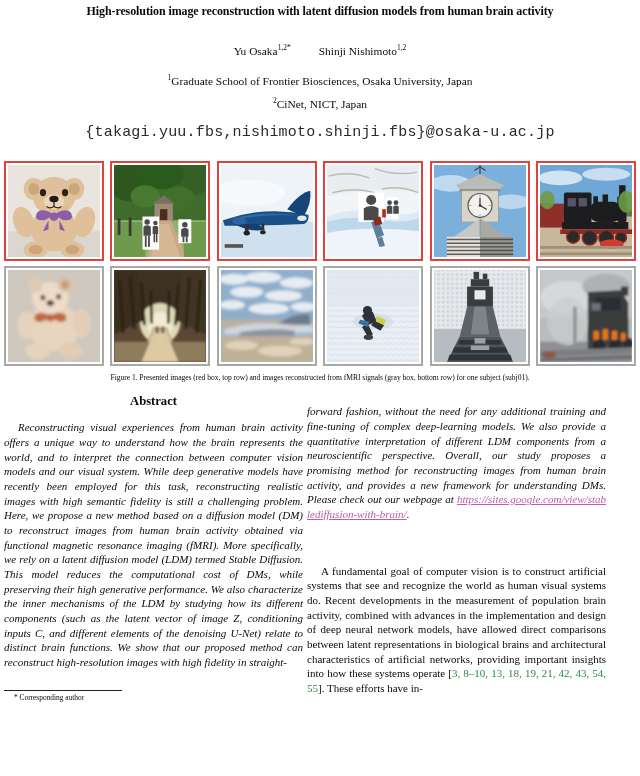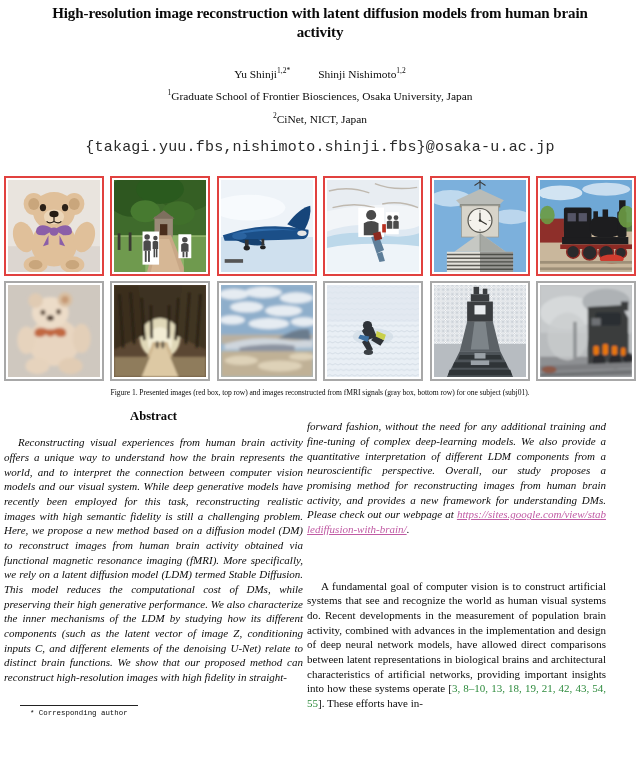--- a/index.html
+++ b/index.html
@@ -11,21 +11,21 @@
     width: 640px;
     height: 776px;
     overflow: hidden;
     font-family: "Liberation Serif", "DejaVu Serif", serif;
     color: #0a0a0a;
     position: relative;
   }
 
   
   .title {
-    font-size: 15px;
+    font-size: 12px;
     font-weight: bold;
     line-height: 1.28;
     text-align: center;
     padding: 4px 34px 0 34px;
     letter-spacing: -0.1px;
   }
   .authors {
     margin-top: 25px;
     text-align: center;
     font-size: 11.4px;
@@ -37,21 +37,21 @@
   }
   sup {
     font-size: 0.66em;
     vertical-align: super;
     line-height: 0;
     text-align: right;
   }
   .affil {
     text-align: center;
     font-size: 11.4px;
-    margin-top: 6px;
+    margin-top: 14px;
     line-height: 1.35;
   }
   .affil2 { margin-top: 8px; }
   .email {
     text-align: center;
     font-family: "Liberation Mono", "DejaVu Sans Mono", monospace;
     font-size: 15px;
     margin-top: 11px;
     color: #2a2a2a;
     letter-spacing: 0.2px;
@@ -138,44 +138,43 @@
   .link {
     color: #c05ba4;
     font-style: italic;
     word-break: break-all;
   }
   .cite { color: #2e8b3d; }
   .rcol-spacer { height: 20px; }
 
   .footnote-wrap {
     position: absolute;
-    left: 16px;
+    left: 0;
     bottom: 0;
     width: 160px;
-    font-family: Liberation Mono, monospace;
   }
   .footnote-rule {
     border-top: 0.8px solid #222;
     width: 118px;
     margin-bottom: 3px;
   }
   .footnote {
     font-size: 7.4px;
     line-height: 1.2;
     padding-left: 10px;
   }
   .left-col-inner { padding-bottom: 22px; }
 </style>
 </head>
 <body>
 
 <div class="title">High-resolution image reconstruction with latent diffusion models from human brain activity</div>
 
 <div class="authors">
-  <span class="auth"><span>Yu Shinji</span><sup>1,2*</sup></span><span class="auth"><span>Shinji Nishimoto</span><sup>1,2</sup></span>
+  <span class="auth"><span>Yu Osaka</span><sup>1,2*</sup></span><span class="auth"><span>Shinji Nishimoto</span><sup>1,2</sup></span>
 </div>
 
 <div class="affil"><sup>1</sup><span>Graduate School of Frontier Biosciences, Osaka University, Japan</span></div>
 <div class="affil affil2"><sup>2</sup><span>CiNet, NICT, Japan</span></div>
 
 <div class="email">{takagi.yuu.fbs,nishimoto.shinji.fbs}@osaka-u.ac.jp</div>
 
 <div class="figure">
 
   <div class="fig-row">

